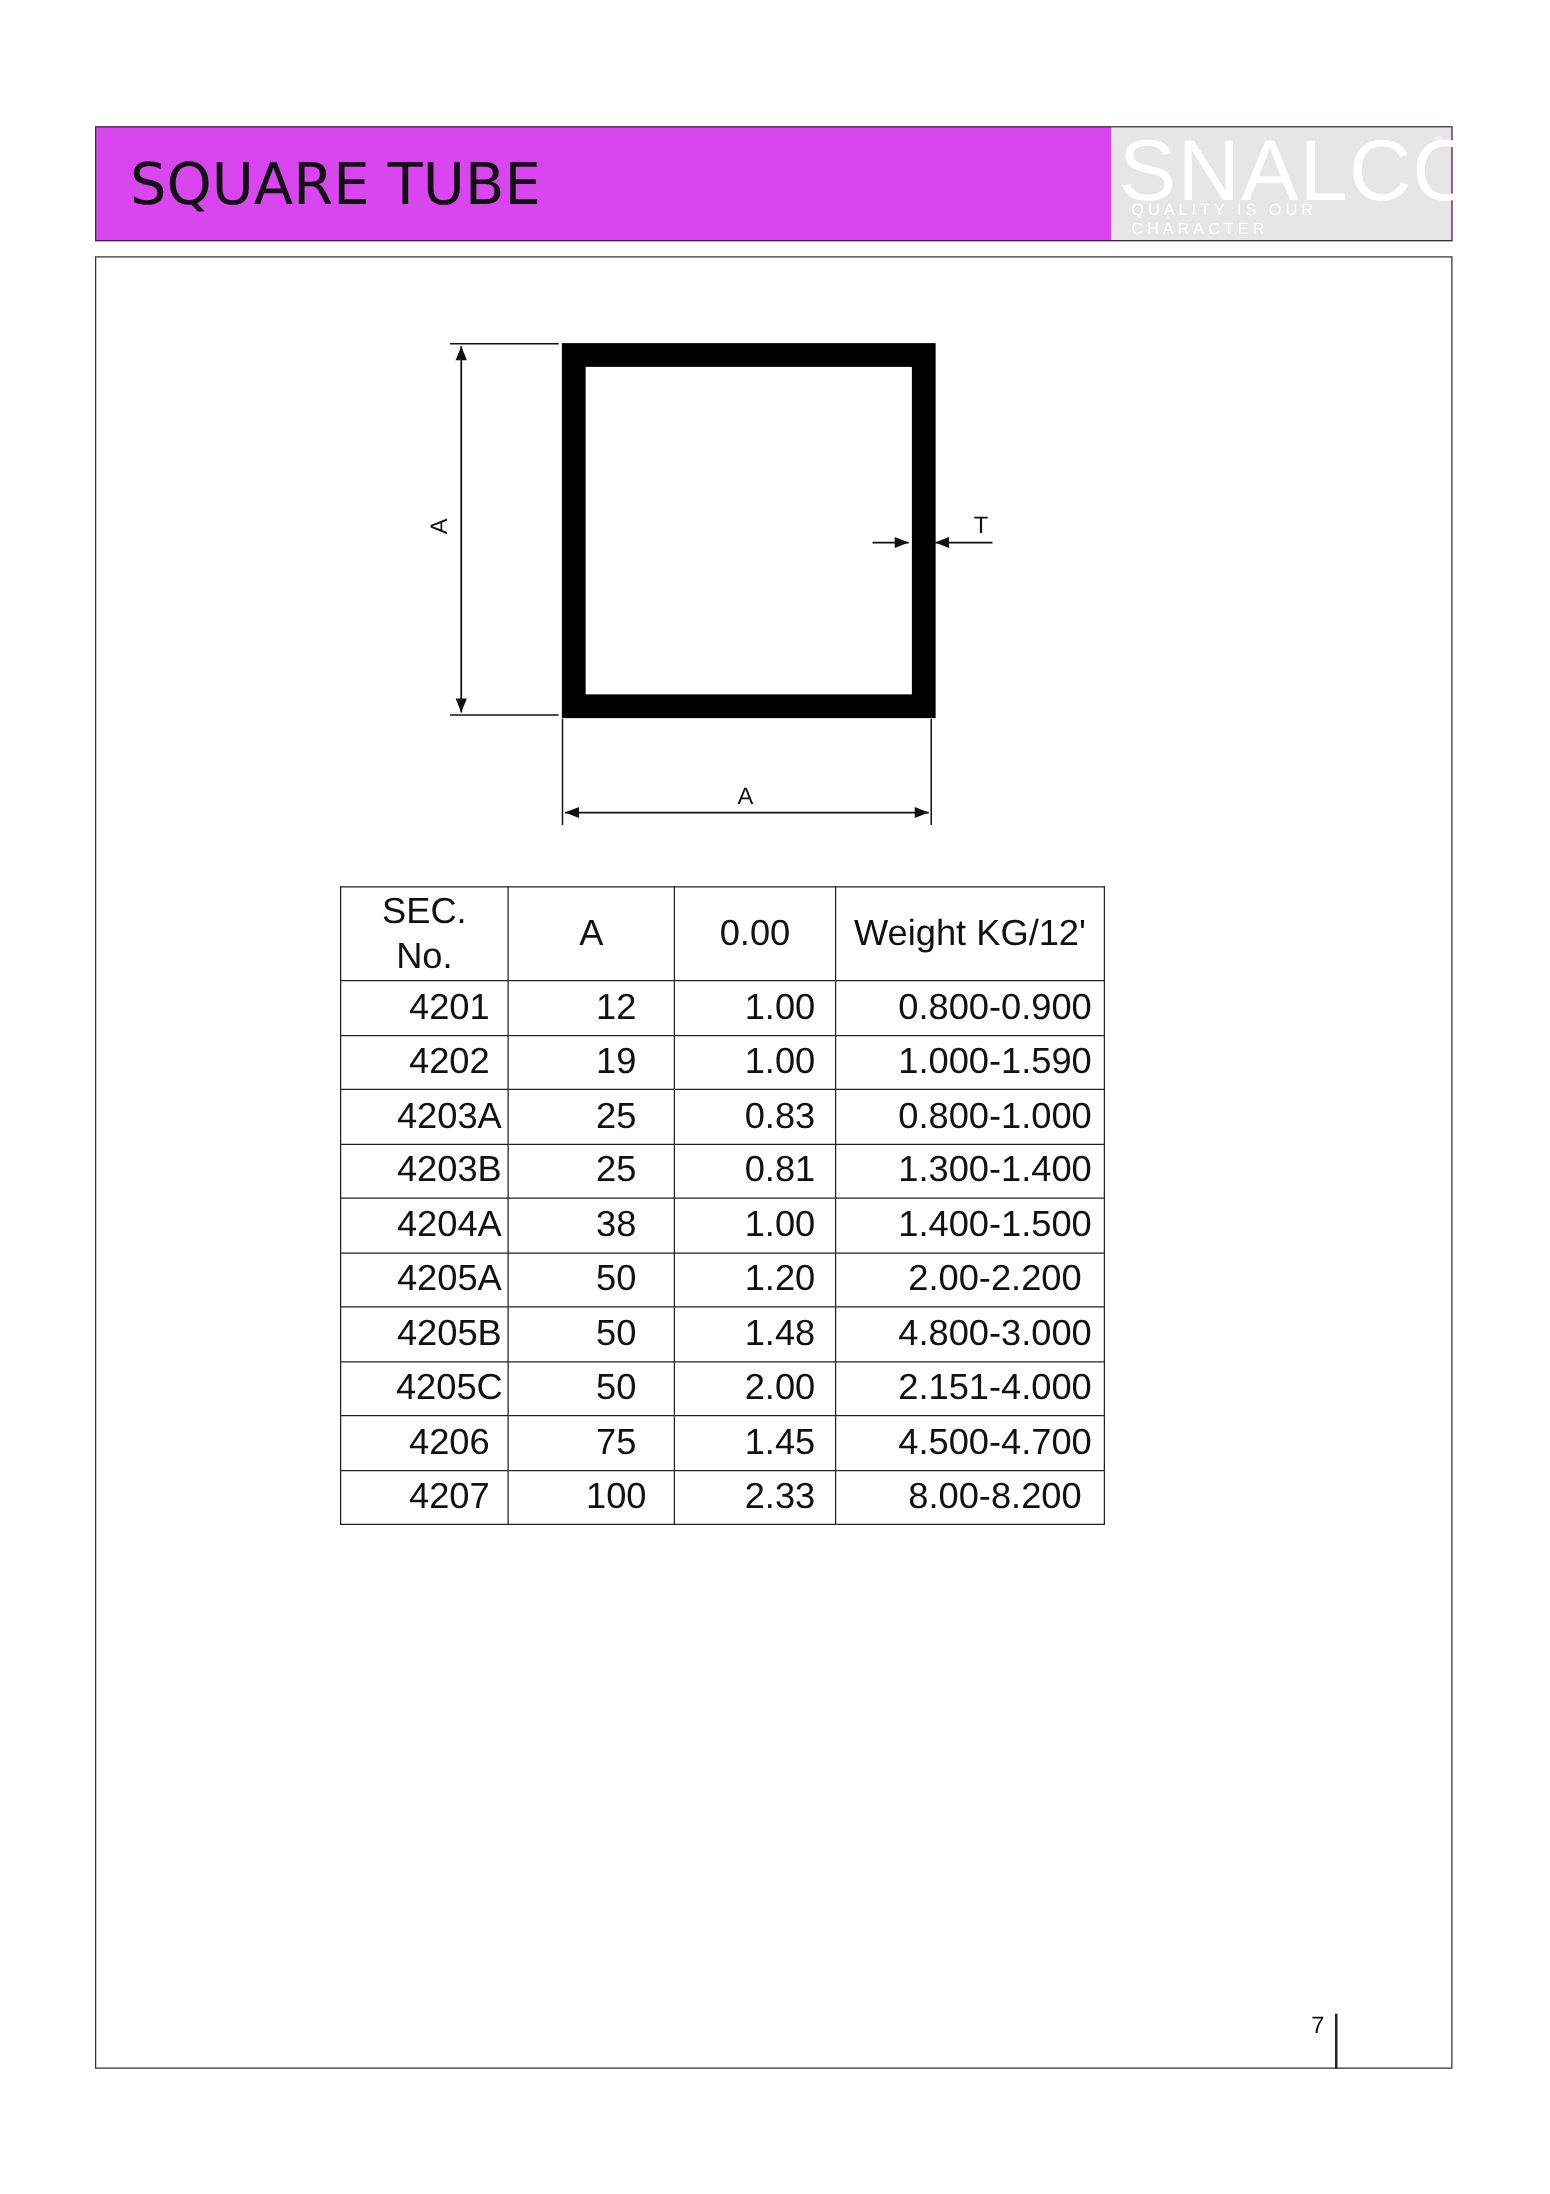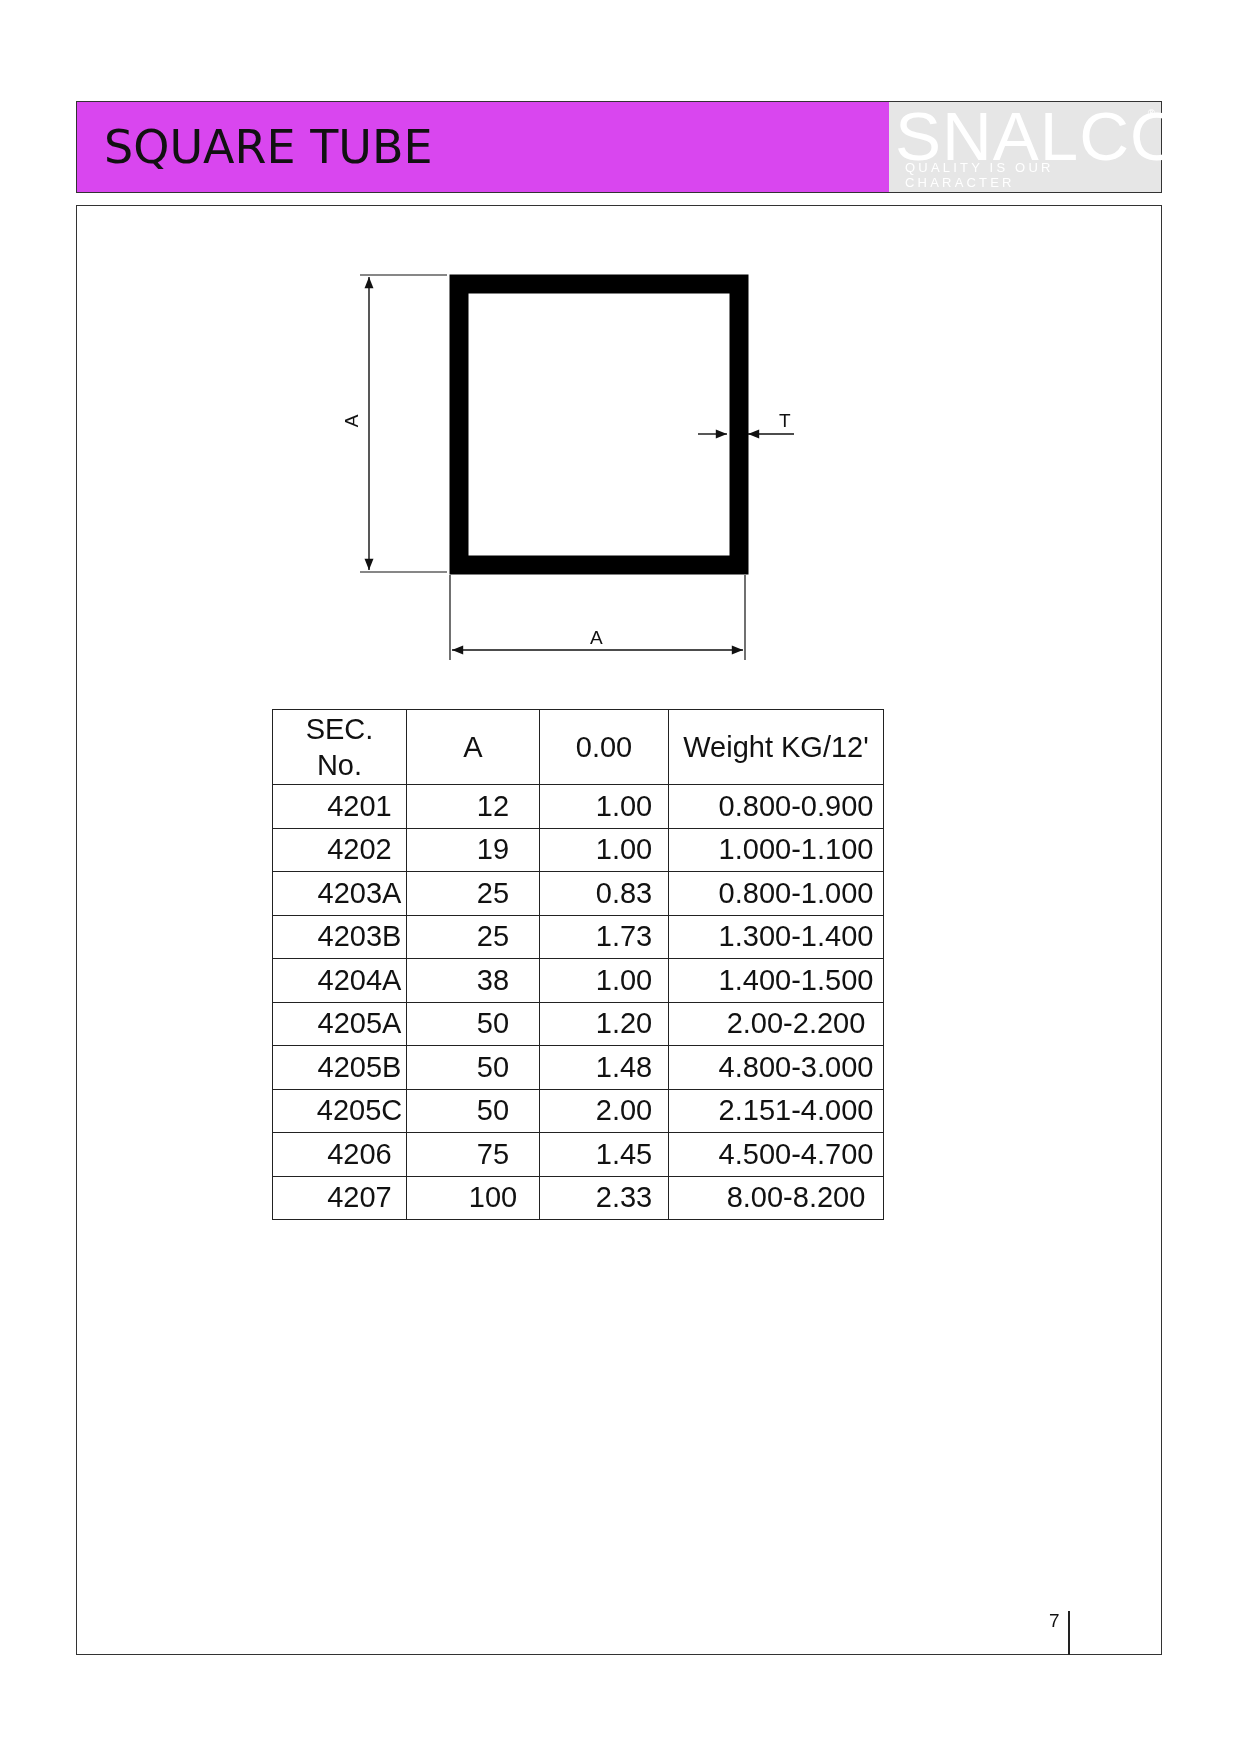--- a/index.html
+++ b/index.html
@@ -72,32 +72,32 @@
     <tr>
         <td>4201</td>
         <td>12</td>
         <td>1.00</td>
         <td>0.800-0.900</td>
       </tr>
     <tr>
         <td>4202</td>
         <td>19</td>
         <td>1.00</td>
-        <td>1.000-1.100</td>
+        <td>1.000-1.590</td>
       </tr>
     <tr>
         <td>4203A</td>
         <td>25</td>
         <td>0.83</td>
         <td>0.800-1.000</td>
       </tr>
     <tr>
         <td>4203B</td>
         <td>25</td>
-        <td>1.73</td>
+        <td>0.81</td>
         <td>1.300-1.400</td>
       </tr>
     <tr>
         <td>4204A</td>
         <td>38</td>
         <td>1.00</td>
         <td>1.400-1.500</td>
       </tr>
     <tr>
         <td>4205A</td>

